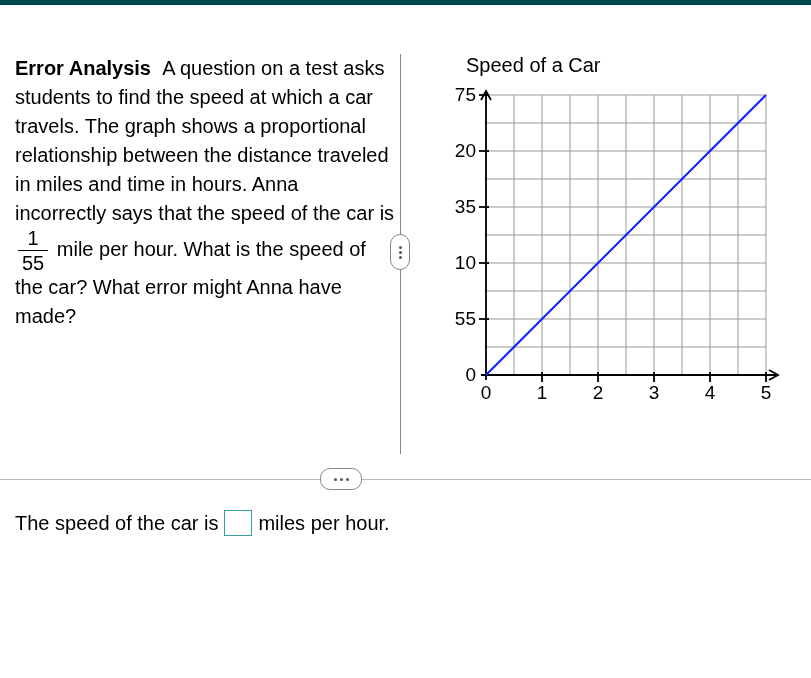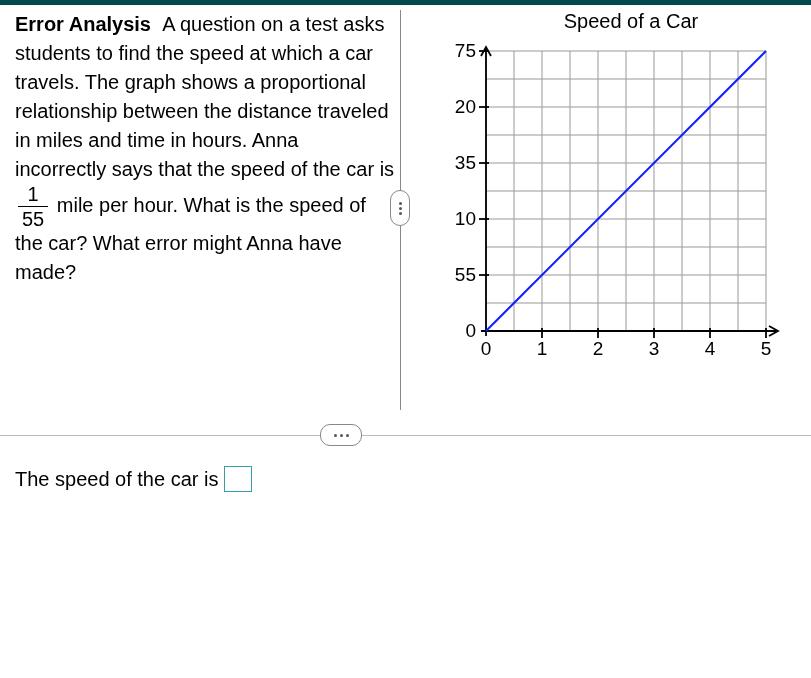--- a/index.html
+++ b/index.html
@@ -15,20 +15,21 @@
     position: relative;
   }
   .topbar {
     height: 5px;
     background: #00494d;
     width: 100%;
   }
   .content {
     display: flex;
     padding: 5px 15px 0 15px;
+    margin-top: 44px;
   }
   .left-col {
     width: 380px;
     line-height: 1.45;
   }
   .heading {
     font-weight: bold;
     font-family: Arial, Helvetica, sans-serif;
   }
   .frac {
@@ -61,21 +62,20 @@
     gap: 2px;
   }
   .dots-box.v { left: -10px; top: 180px; }
   .dots-box span { width: 3px; height: 3px; background: #555; border-radius: 50%; }
   .right-col {
     flex: 1;
     position: relative;
     padding-left: 20px;
   }
   .chart-title {
-    text-align: center;
     font-size: 20px;
     margin-bottom: 8px;
     padding-left: 40px;
   }
   .chart-wrap {
     position: relative;
     width: 360px;
     height: 330px;
   }
   svg.chart { display: block; }
@@ -227,13 +227,14 @@
   <div class="dots-box h">
     <span></span>
       <span></span>
       <span></span>
   </div>
 </div>
 
 <div class="answer-row">
   <span>The speed of the car is</span>
   <input class="answer-input" type="text" value="" style="">
+  <span>miles per hour.</span>
 </div>
 
 </body></html>

